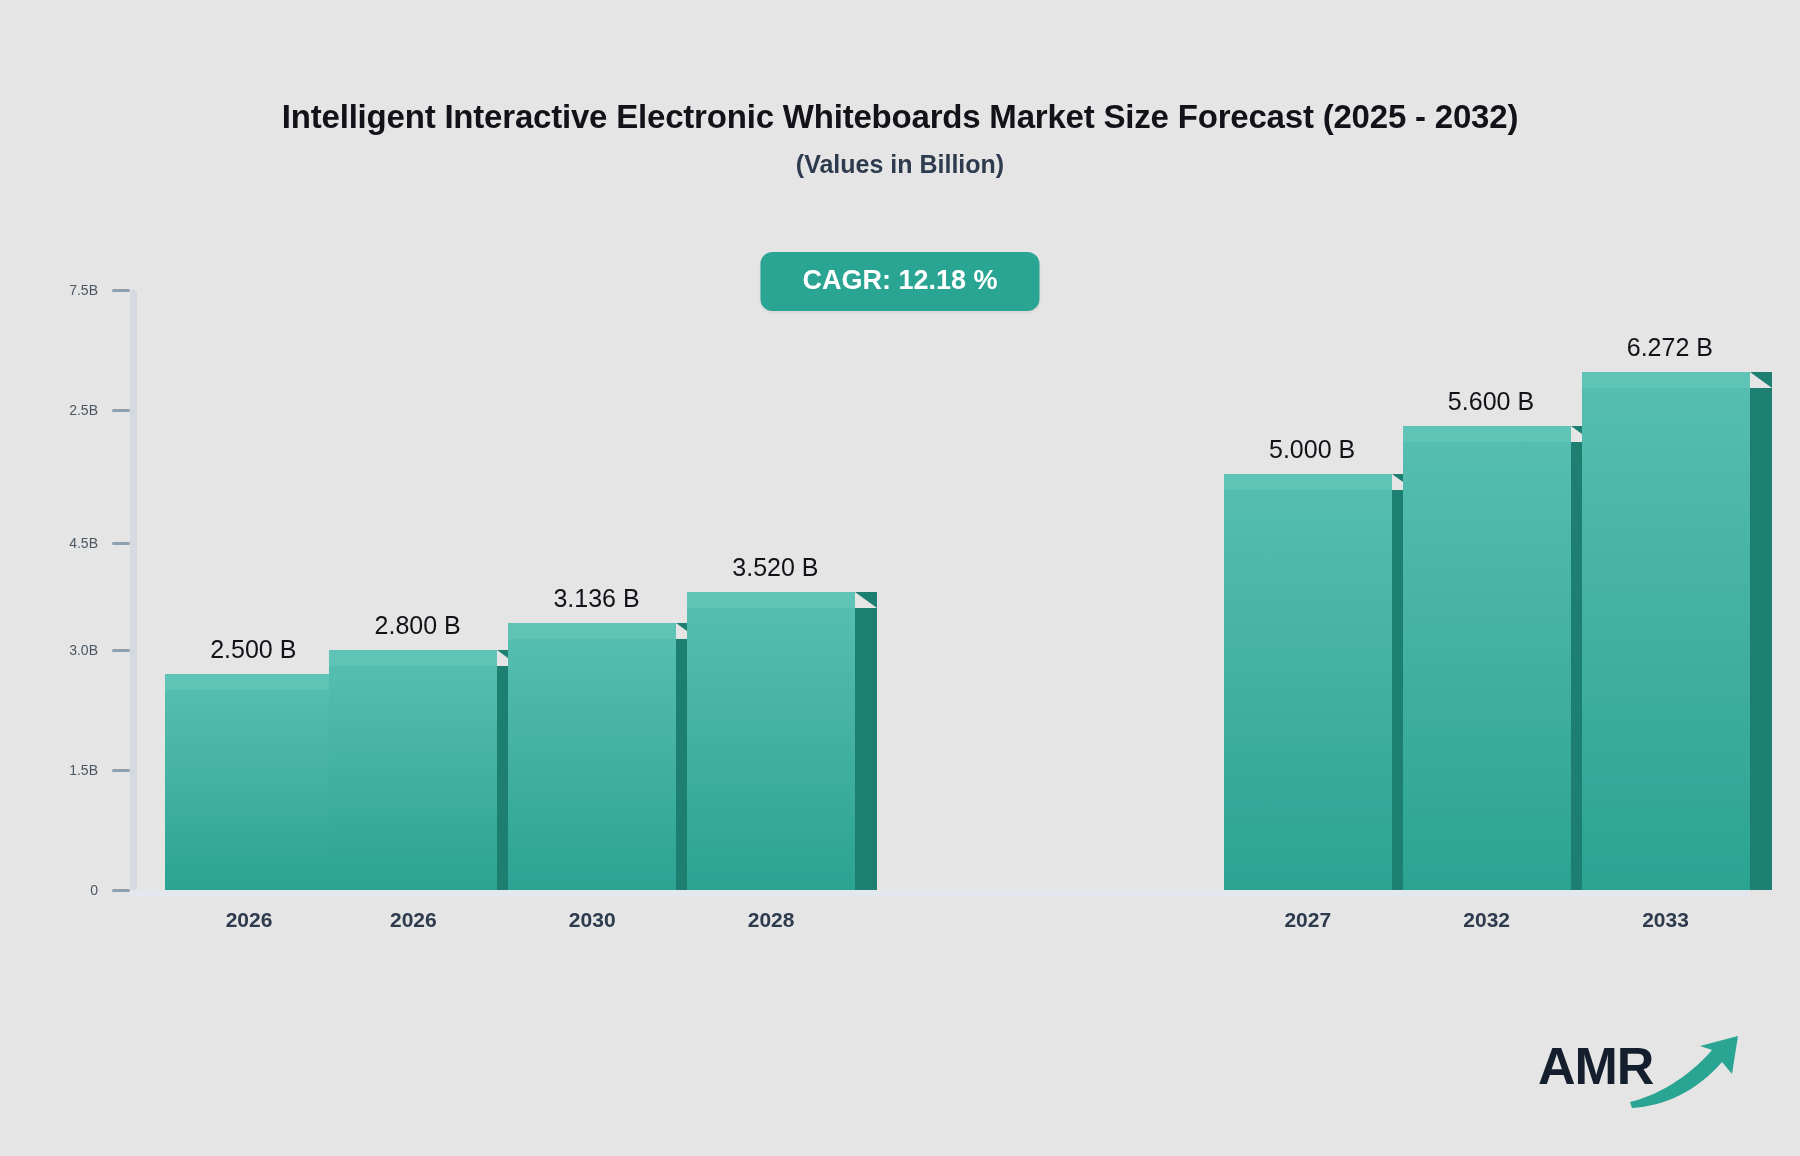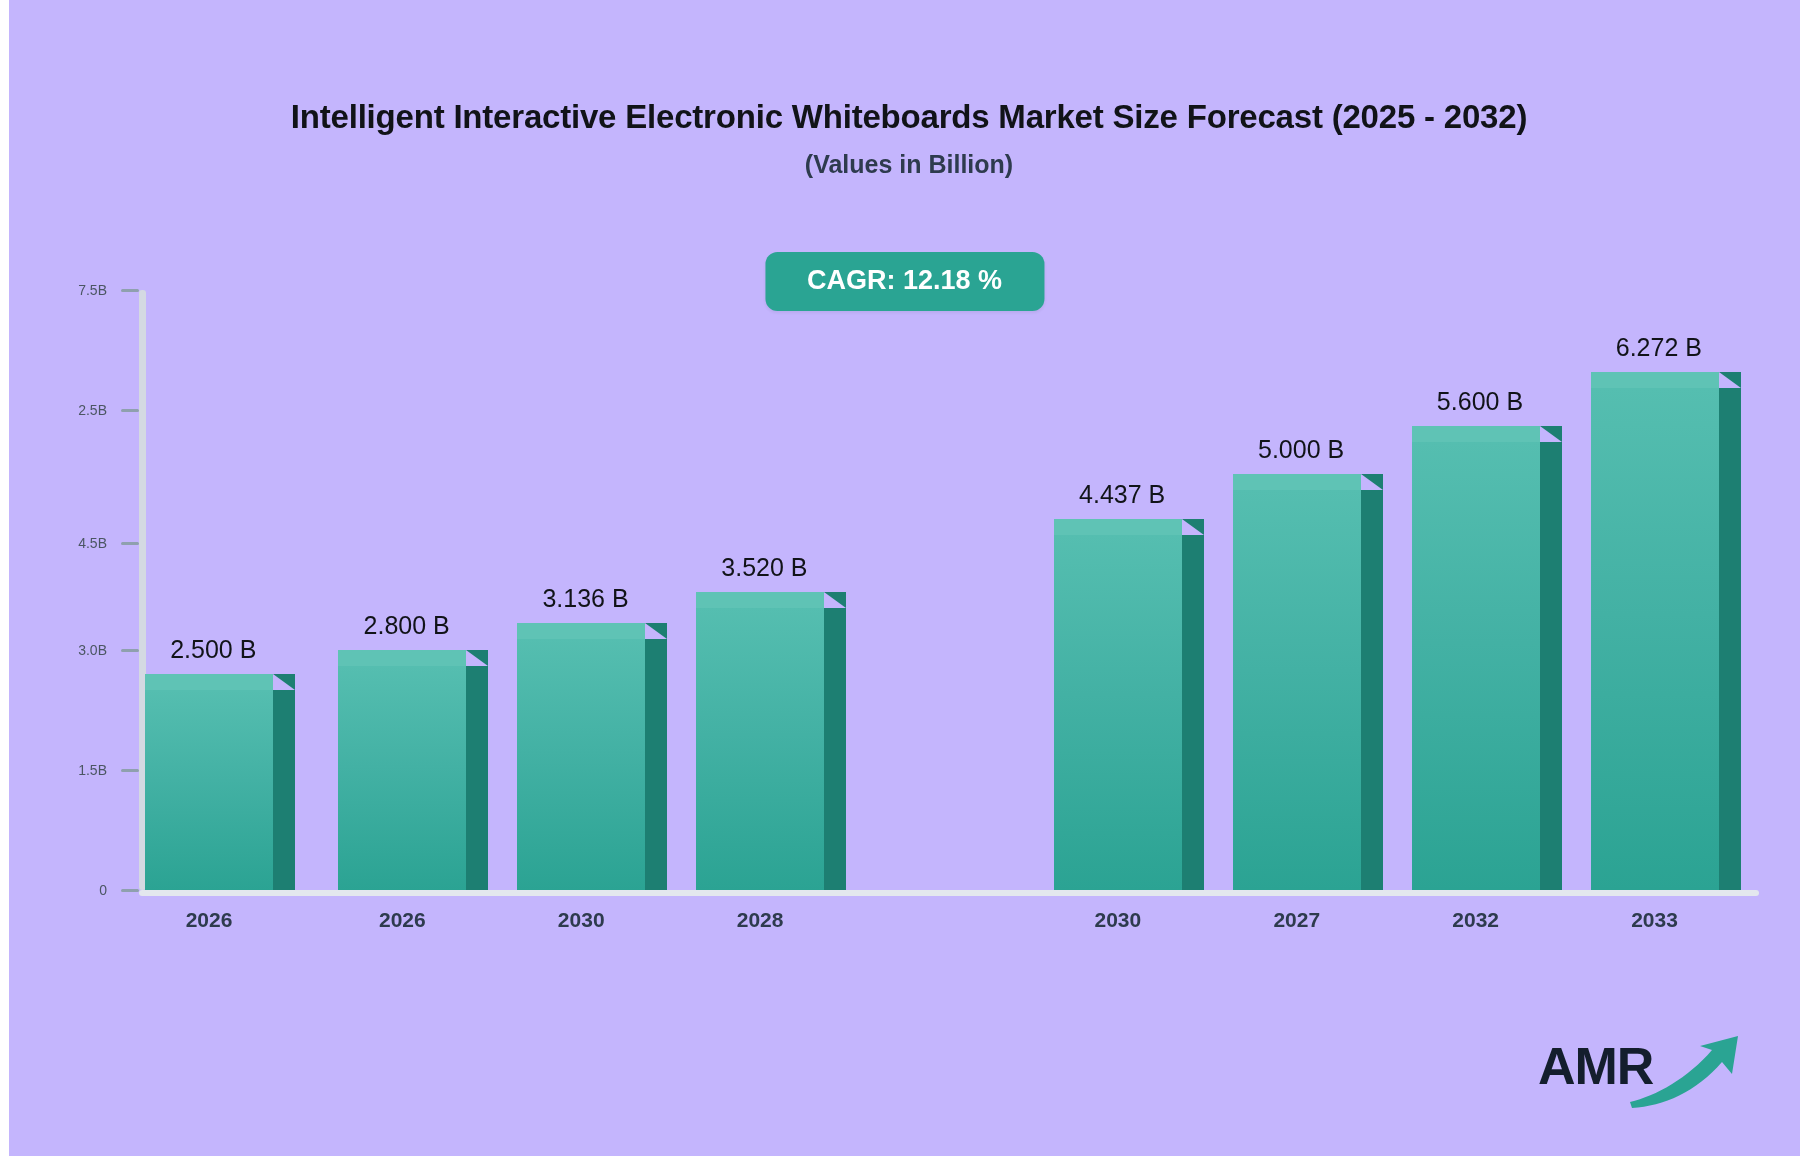--- a/index.html
+++ b/index.html
@@ -11,22 +11,21 @@
     width: 1800px;
     height: 1156px;
     font-family: "Liberation Sans", sans-serif;
     position: relative;
     overflow: hidden;
   }
 
   #chart-root {
     position: absolute;
     inset: 0;
-    background: #c4b5fd;
-    margin-left: 9px;
+    background: #e5e5e5;
   }
 
   
   .chart-title {
     position: absolute;
     top: 98px;
     left: 0;
     width: 1800px;
     text-align: center;
     font-size: 33px;
@@ -118,20 +117,21 @@
     position: absolute;
     left: 0;
     top: 0;
     width: 1610px;
     height: 600px;
   }
   .bar-group {
     position: absolute;
     bottom: 0;
     height: 600px;
+    padding-left: 40px;
   }
   .bar3d {
     position: absolute;
     bottom: 0;
     left: 0;
     width: 100%;
   }
   .bar-front {
     position: absolute;
     left: 0;
@@ -239,21 +239,21 @@
         <div class="ytick" style="top: 120px;">
           <span class="ylabel">2.5B</span>
           <span class="ydash"></span>
         </div>
         <div class="ytick" style="top: 0px;">
           <span class="ylabel">7.5B</span>
           <span class="ydash"></span>
         </div>
       </div>
     <div class="bars" id="bars">
-        <div class="bar-group" style="left: 6px; width: 128px; text-align: center;">
+        <div class="bar-group" style="left: 35px; width: 128px; text-align: center;">
           <div class="bar3d" style="height: 200px;">
             <div class="bar-front"></div>
             <div class="bar-side" style="height: 200px;"></div>
             <div class="bar-top" style="bottom: 200px;"></div>
             <div class="bar-side-top" style="bottom: 200px;"></div>
           </div>
           <div class="bar-value" style="bottom: 226px;">2.500 B</div>
           <div class="xtick">2026</div>
         </div>
         <div class="bar-group" style="left: 199.333px; width: 128px;">
@@ -278,30 +278,20 @@
         </div>
         <div class="bar-group" style="left: 557.111px; width: 128px;">
           <div class="bar3d" style="height: 281.6px;">
             <div class="bar-front"></div>
             <div class="bar-side" style="height: 281.6px;"></div>
             <div class="bar-top" style="bottom: 281.6px;"></div>
             <div class="bar-side-top" style="bottom: 281.6px;"></div>
           </div>
           <div class="bar-value" style="bottom: 307.6px;">3.520 B</div>
           <div class="xtick">2028</div>
-        </div>
-        <div class="bar-group" style="left: 914.889px; width: 128px;">
-          <div class="bar3d" style="height: 354.96px;">
-            <div class="bar-front"></div>
-            <div class="bar-side" style="height: 354.96px;"></div>
-            <div class="bar-top" style="bottom: 354.96px;"></div>
-            <div class="bar-side-top" style="bottom: 354.96px;"></div>
-          </div>
-          <div class="bar-value" style="bottom: 380.96px;">4.437 B</div>
-          <div class="xtick">2030</div>
         </div>
         <div class="bar-group" style="left: 1093.78px; width: 128px;">
           <div class="bar3d" style="height: 400px;">
             <div class="bar-front"></div>
             <div class="bar-side" style="height: 400px;"></div>
             <div class="bar-top" style="bottom: 400px;"></div>
             <div class="bar-side-top" style="bottom: 400px;"></div>
           </div>
           <div class="bar-value" style="bottom: 426px;">5.000 B</div>
           <div class="xtick">2027</div>

